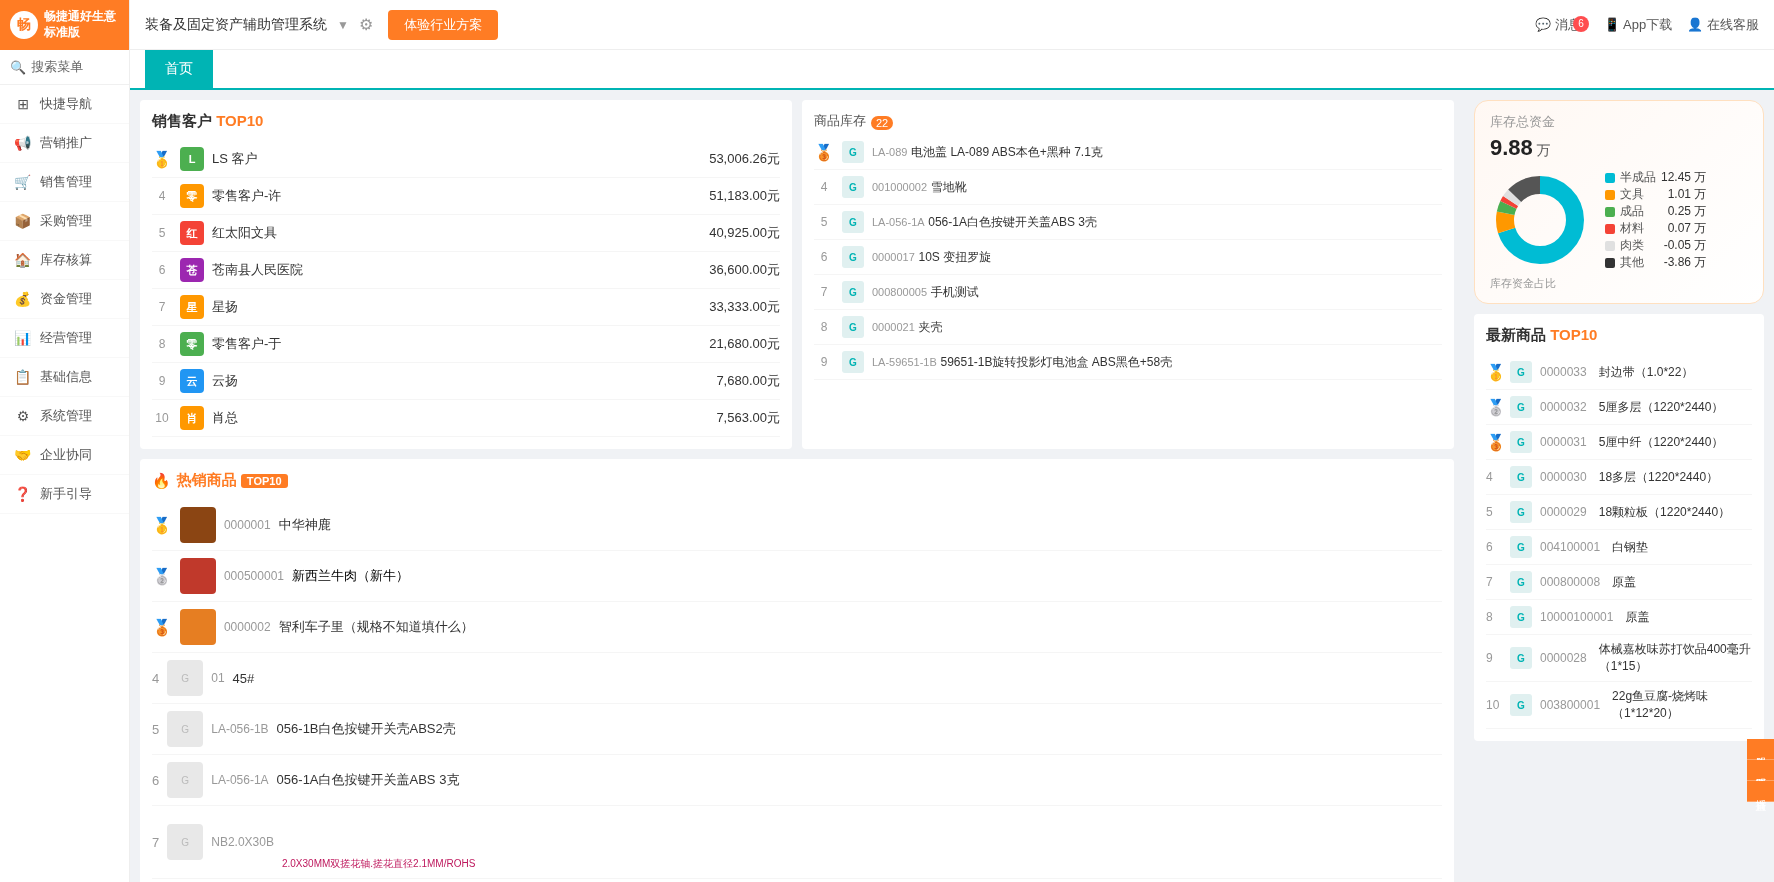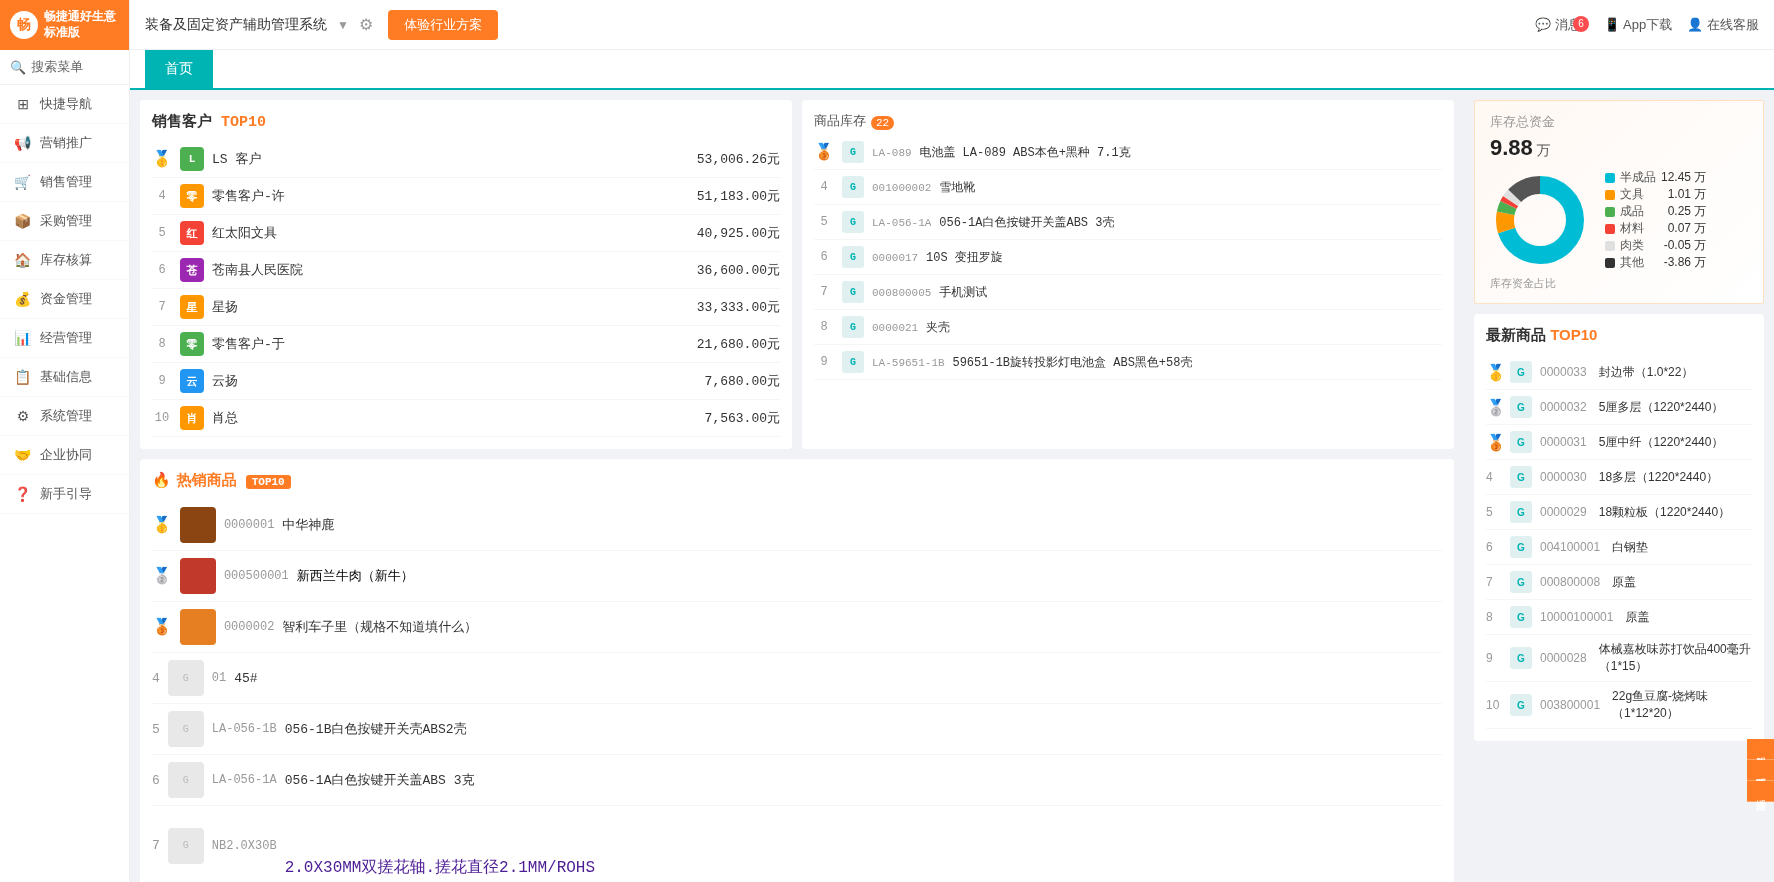--- a/index.html
+++ b/index.html
@@ -135,21 +135,20 @@
     }
 
     
     .left-panels {
       flex: 1;
       overflow-y: auto;
       padding: 10px;
       display: flex;
       flex-direction: column;
       gap: 10px;
-      font-family: Liberation Mono, monospace;
     }
 
     
     .right-panel {
       width: 310px;
       overflow-y: auto;
       padding: 10px;
       display: flex;
       flex-direction: column;
       gap: 10px;
@@ -202,21 +201,21 @@
       align-items: center;
       padding: 7px 0;
       border-bottom: 1px solid #f5f5f5;
       gap: 8px;
     }
 
     
     .inventory-card {
       background: linear-gradient(135deg, #fff8f3, #fff);
       border: 1px solid #ffe0c0;
-      border-radius: 2px;
+      border-radius: 14px;
       padding: 12px 15px;
     }
     .inventory-title { font-size: 13px; color: #999; }
     .inventory-value { font-size: 22px; font-weight: bold; color: #222; }
     .inventory-unit { font-size: 14px; color: #555; }
 
     
     .donut-container { display: flex; align-items: center; gap: 15px; margin-top: 8px; }
     .donut-svg { flex-shrink: 0; }
     .legend-list { display: flex; flex-direction: column; gap: 5px; font-size: 12px; }
@@ -518,21 +517,21 @@
               </span>
     <span style="color:#999;font-size:12px;">LA-056-1A</span>
     <span style="font-size:13px;color:#333;">056-1A白色按键开关盖ABS 3克</span>
   </div>
             <div class="product-row">
     <span><span style="color:#999;">7</span></span>
     <span>
                 <div style="width:36px;height:36px;background:#e8e8e8;border-radius:4px;display:flex;align-items:center;justify-content:center;color:#bbb;font-size:10px;">G</div>
               </span>
     <span style="color:#999;font-size:12px;">NB2.0X30B</span>
-    <span style="font-size:16px;color:#4c1d95;margin-top:44px;">2.0X30MM双搓花轴.搓花直径2.1MM/ROHS</span>
+    <span style="font-size:10px;color:#be185d;margin-top:44px;">2.0X30MM双搓花轴.搓花直径2.1MM/ROHS</span>
   </div>
             <div class="product-row">
     <span><span style="color:#999;">8</span></span>
     <span>
                 <div style="width:36px;height:36px;background:#e8e8e8;border-radius:4px;display:flex;align-items:center;justify-content:center;color:#bbb;font-size:10px;">G</div>
               </span>
     <span style="color:#999;font-size:12px;">0000011</span>
     <span style="font-size:13px;color:#333;">12070519-xs</span>
   </div>
           </div>

